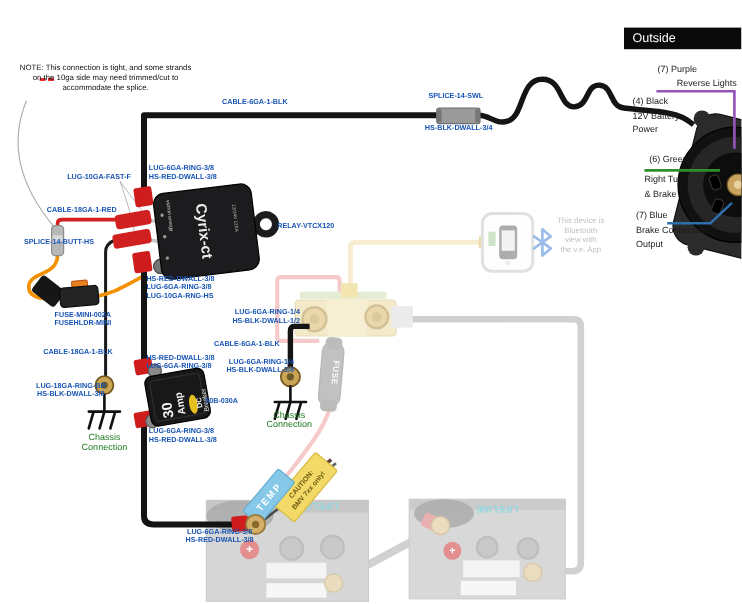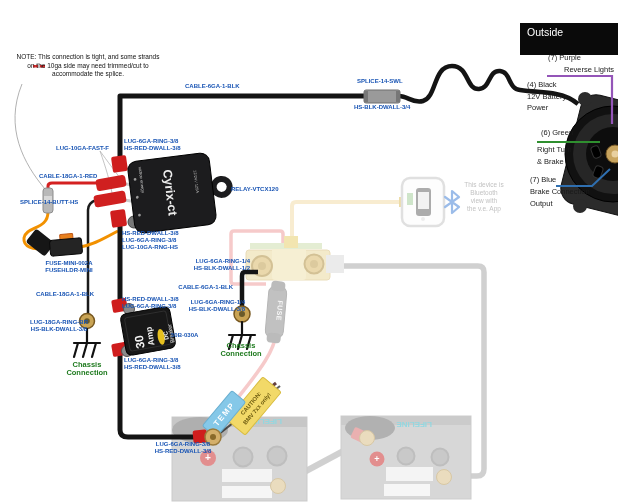--- a/index.html
+++ b/index.html
@@ -2,25 +2,25 @@
 <html><head>
 <meta charset="utf-8">
 <style>
   html,body{margin:0;padding:0;background:#fff;}
   .canvas{position:relative;width:618px;height:503px;background:#fff;overflow:hidden;
           font-family:"Liberation Sans",sans-serif;}
   svg.layer{position:absolute;left:0;top:0;}
   .lbl{position:absolute;font-size:6px;font-weight:bold;color:#1854b4;line-height:7px;white-space:nowrap;}
   .lbl.c{text-align:center;}
   .lbl.r{text-align:right;}
-  .green{position:absolute;color:#1e7a1e;font-size:7.5px;line-height:8px;font-weight:bold;text-align:center;white-space:nowrap;}
+  .green{position:absolute;color:#1e7a1e;font-size:7.5px;line-height:8px;font-weight:normal;text-align:center;white-space:nowrap;}
   .pin{position:absolute;font-size:7.5px;color:#1a1a1a;line-height:11.5px;white-space:nowrap;}
   .note{position:absolute;left:2px;top:53px;width:172px;font-size:6.5px;color:#111;
         text-align:center;line-height:8.5px;}
-  .outside{position:absolute;left:520px;top:23px;width:98px;height:32px;background:#0a0a0a;
+  .outside{position:absolute;left:520px;top:23px;width:98px;height:18px;background:#0a0a0a;
            color:#fff;font-size:10.5px;line-height:18px;padding-left:7px;box-sizing:border-box;}
   .ghosttxt{position:absolute;left:446px;top:181px;width:76px;text-align:center;
             font-size:6.5px;line-height:8px;color:#c2c2c2;}
 </style>
 </head>
 <body>
 
 <div class="canvas">
 
 <svg class="layer" width="618" height="503" viewBox="0 0 618 503">

